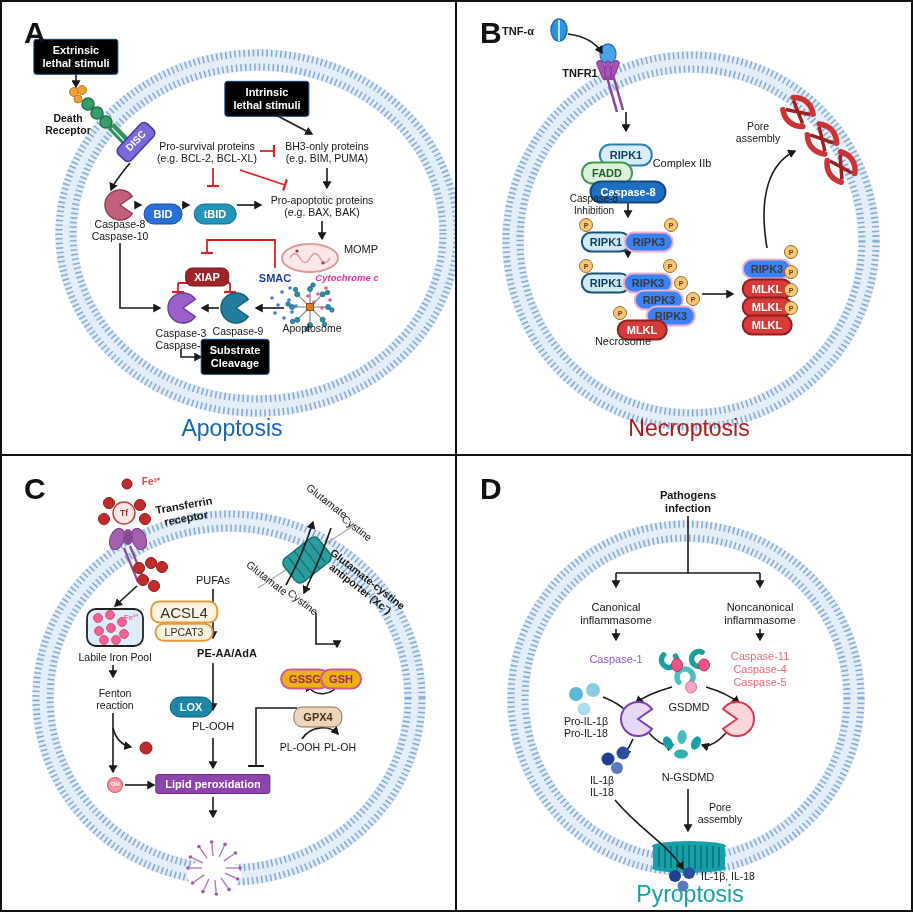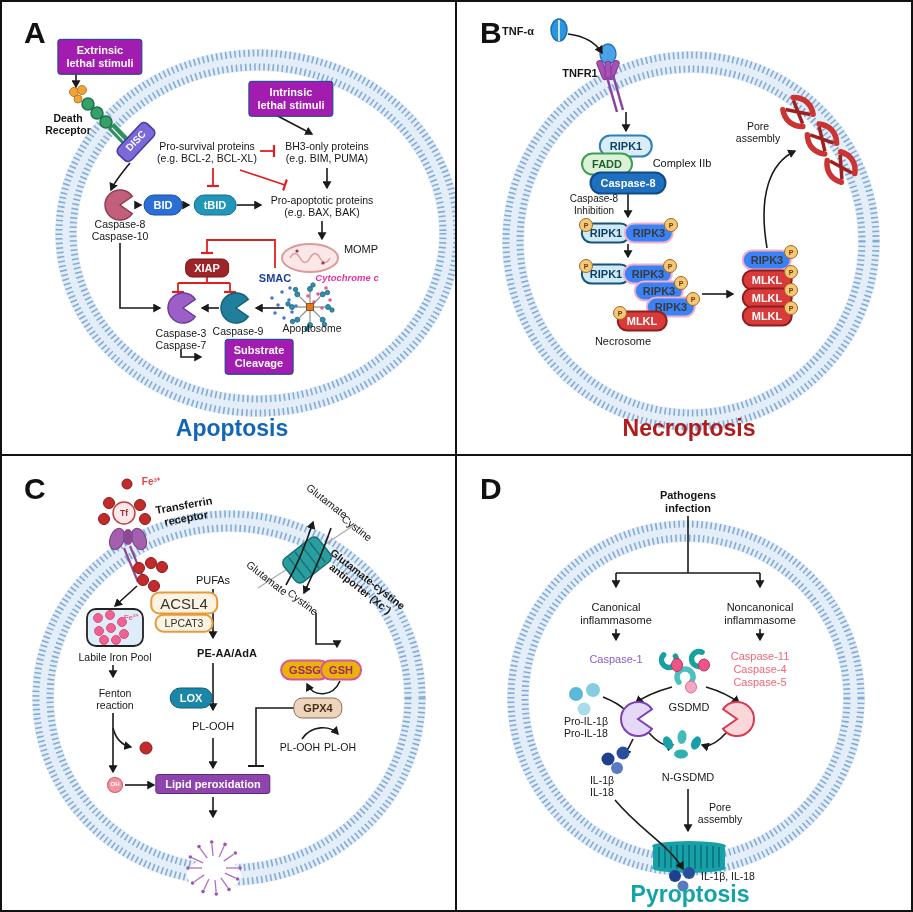--- a/index.html
+++ b/index.html
@@ -6,38 +6,38 @@
   #fig{position:relative;width:913px;height:912px;background:#fff;overflow:hidden;}
   .frame{position:absolute;inset:0;border:2.5px solid #111;z-index:60;pointer-events:none;}
   .divider-v{position:absolute;left:455px;top:0;width:2px;height:912px;background:#111;z-index:55;}
   .divider-h{position:absolute;left:0;top:454px;width:913px;height:2px;background:#111;z-index:55;}
   .panel{position:absolute;width:456px;height:456px;overflow:hidden;}
   #pa{left:0;top:0;} #pb{left:456px;top:0;} #pc{left:0;top:456px;} #pd{left:456px;top:456px;}
   .art{position:absolute;left:0;top:0;z-index:1;}
   .letter{position:absolute;font-size:30px;font-weight:bold;color:#111;z-index:5;line-height:1;}
   .lbl{position:absolute;transform:translate(-50%,-50%);font-size:11px;color:#161616;text-align:center;white-space:pre-line;line-height:1.18;z-index:3;}
   .b{font-weight:bold;}
-  .bluebox{position:absolute;transform:translate(-50%,-50%);background:#a21caf;border:1.5px solid #0a4a8f;color:#fff;font-weight:bold;font-size:11px;text-align:center;white-space:pre-line;line-height:1.2;padding:4px 8px;border-radius:3px;z-index:3;margin-left:24px;}
+  .bluebox{position:absolute;transform:translate(-50%,-50%);background:#000000;border:1.5px solid #0a4a8f;color:#fff;font-weight:bold;font-size:11px;text-align:center;white-space:pre-line;line-height:1.2;padding:4px 8px;border-radius:3px;z-index:3;}
   .purplebox{position:absolute;transform:translate(-50%,-50%);background:#8e44ad;border:1.8px solid #5e2a78;color:#fff;font-weight:bold;font-size:11px;white-space:nowrap;padding:3px 9px;border-radius:3px;z-index:3;}
-  .pill{position:absolute;transform:translate(-50%,-50%);display:flex;align-items:center;justify-content:center;border-radius:999px;font-weight:bold;font-size:11px;line-height:1;padding:4px 9px;white-space:nowrap;z-index:3;}
+  .pill{position:absolute;transform:translate(-50%,-50%);display:flex;align-items:center;justify-content:center;border-radius:999px;font-weight:bold;font-size:11px;line-height:1;padding:4px 9px;white-space:nowrap;z-index:3;margin-top:9px;}
   .p-bid{background:#2a6fd6;border:1.8px solid #1a4f9e;color:#fff;}
   .p-tbid{background:#2196b8;border:1.8px solid #10708a;color:#fff;}
   .p-xiap{background:#9e2428;border:1.8px solid #6f1518;color:#fff;border-radius:7px;padding:3px 8px;}
   .p-ripk1a{background:#d9edf8;border:2px solid #2d7fb8;color:#123f5f;}
   .p-fadd{background:#dcf2d8;border:2px solid #3f9e4d;color:#1f5f2a;}
   .p-casp8{background:#1e6fc0;border:2px solid #124a85;color:#fff;}
   .p-ripk1b{background:#cfe9f7;border:2px solid #16537a;color:#0d3d5c;padding:3px 7px;}
   .p-ripk3{background:#3b82f6;border:2px solid #f2aec6;color:#3a3a3a;padding:3px 7px;}
   .p-mlkl{background:#d93a3a;border:2px solid #8f1f1f;color:#fff;padding:3px 8px;}
   .p-acsl{background:#fdf3e1;border:2px solid #e8993c;color:#333;font-weight:normal;border-radius:9px;padding:2px 8px;}
   .p-lox{background:#1b87a8;border:1.5px solid #0f5f78;color:#fff;}
   .p-gs{background:#eab308;border:2px solid #d4579e;color:#9e2868;padding:3px 7px;}
   .p-gpx{background:#ecd5bc;border:1.8px solid #8f6a4a;color:#4a3018;border-radius:9px;}
   .pbadge{position:absolute;transform:translate(-50%,-50%);width:12px;height:12px;border-radius:50%;background:#f5c878;border:1.5px solid #a5661f;color:#6b3a0e;font-size:7px;font-weight:bold;display:flex;align-items:center;justify-content:center;z-index:4;line-height:1;}
-  .ptitle{position:absolute;transform:translate(-50%,-50%);font-size:23px;font-weight:bold;z-index:3;white-space:nowrap;}
+  .ptitle{position:absolute;transform:translate(-50%,-50%);font-size:23px;font-weight:normal;z-index:3;white-space:nowrap;}
 </style>
 </head>
 <body>
 
 <div id="fig">
 
 <div class="panel" id="pa">
   <svg class="art" width="456" height="456">
     <defs>
       <marker id="arwA" viewBox="0 0 10 10" refX="7.5" refY="5" markerWidth="9" markerHeight="9" orient="auto-start-reverse" markerUnits="userSpaceOnUse">

